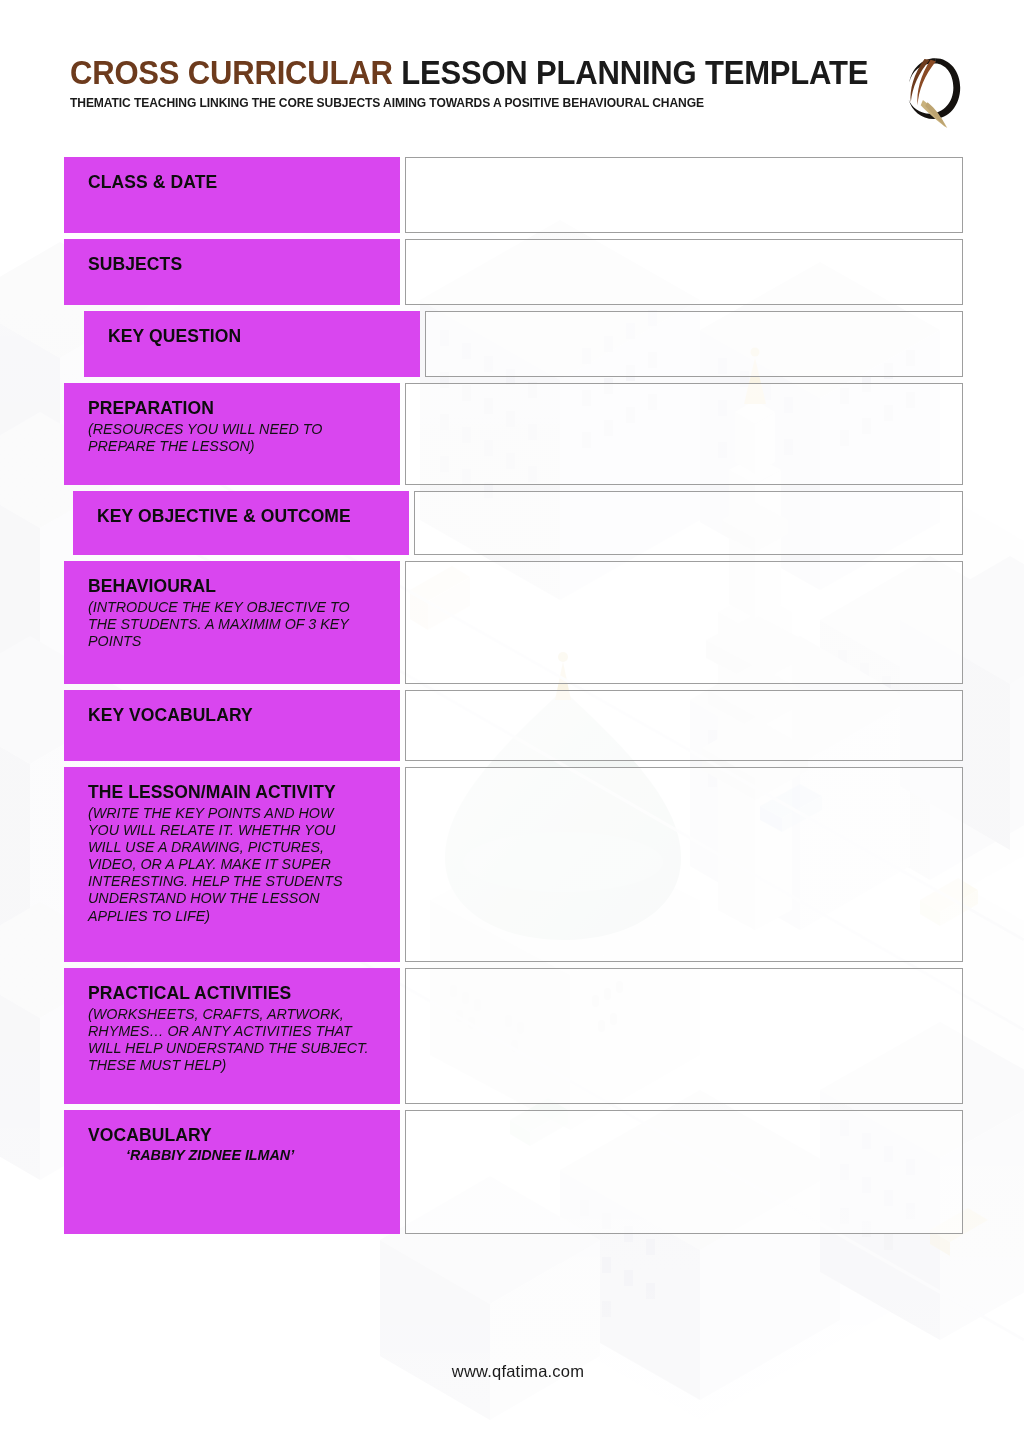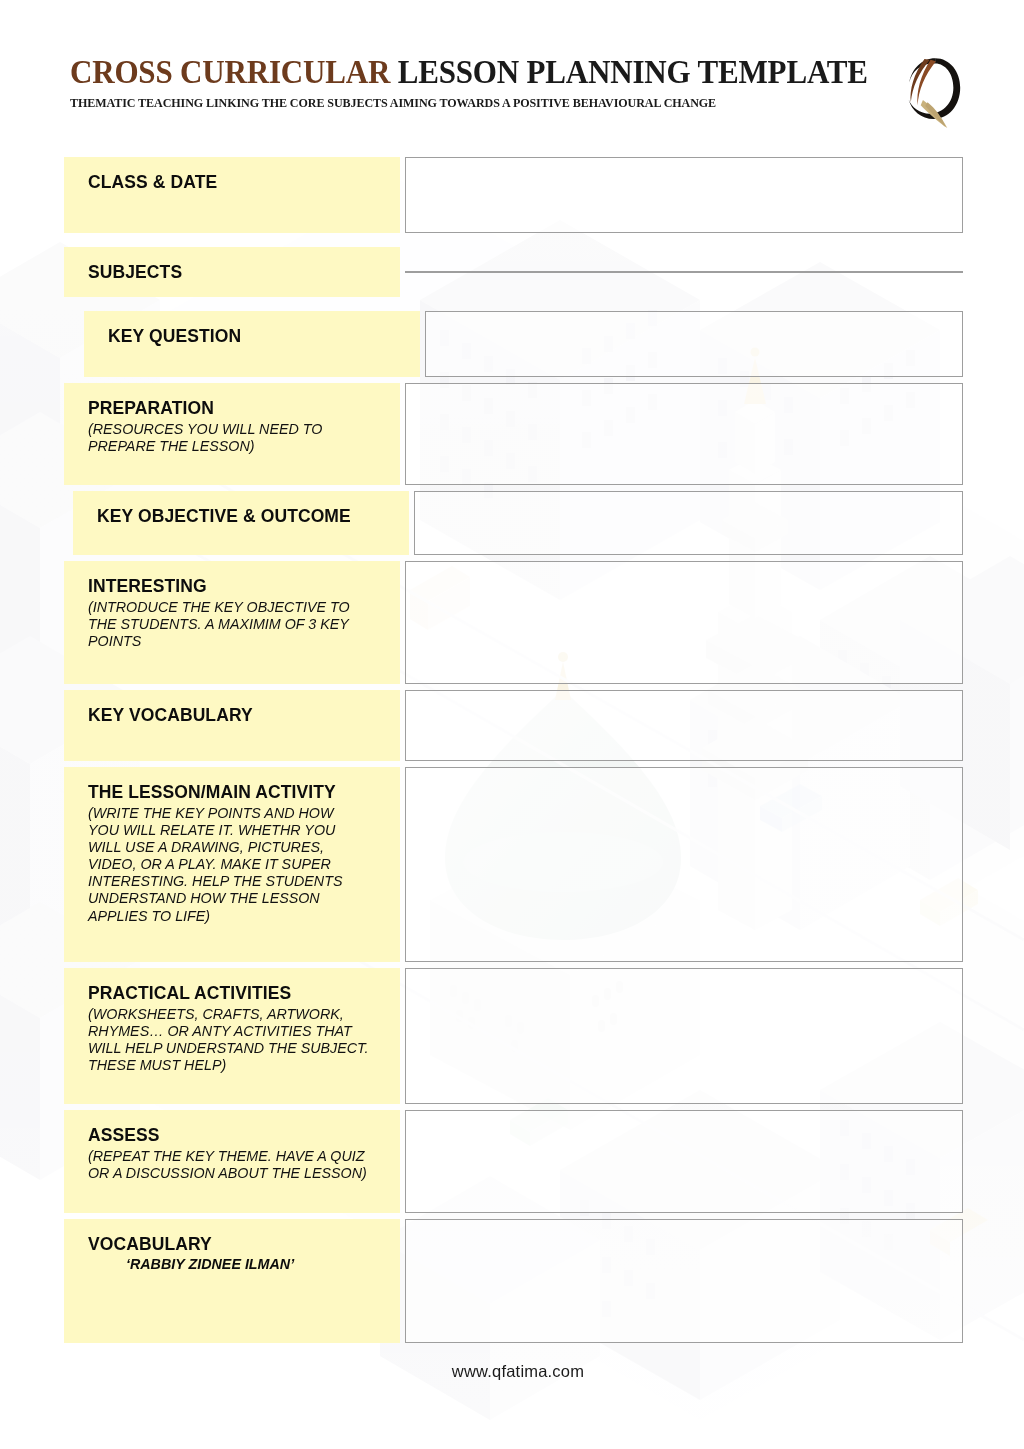--- a/index.html
+++ b/index.html
@@ -29,21 +29,20 @@
   }
 
   
   #header {
     position: absolute;
     left: 0;
     top: 0;
     width: 1024px;
     height: 150px;
     z-index: 3;
-    font-family: Liberation Serif, serif;
   }
   #title-block {
     position: absolute;
     left: 70px;
     top: 55px;
     width: 800px;
   }
   #page-title {
     margin: 0;
     font-size: 33px;
@@ -85,21 +84,21 @@
     z-index: 2;
   }
   .form-row {
     display: flex;
     align-items: stretch;
     margin-bottom: 6px;
   }
   .row-label {
     width: 336px;
     flex: 0 0 336px;
-    background: #fef9c3;
+    background: #d946ef;
     padding: 16px 0 14px 24px;
     box-sizing: border-box;
   }
   .row-field {
     flex: 1 1 auto;
     margin-left: 5px;
     background: rgba(255,255,255,0.58);
     border: 1px solid #9e9e9e;
     box-sizing: border-box;
   }
@@ -463,21 +462,21 @@
     </svg>
   </div>
 
   <div id="form-table">
       <div class="form-row" style="min-height: 76px;">
         <div class="row-label">
           <div class="label-title">CLASS &amp; DATE</div>
         </div>
         <div class="row-field"></div>
       </div>
-      <div class="form-row" style="min-height: 66px; align-items: center;">
+      <div class="form-row" style="min-height: 66px;">
         <div class="row-label">
           <div class="label-title">SUBJECTS</div>
         </div>
         <div class="row-field"></div>
       </div>
       <div class="form-row" style="min-height: 66px; padding-left: 20px;">
         <div class="row-label">
           <div class="label-title">KEY QUESTION</div>
         </div>
         <div class="row-field"></div>
@@ -491,21 +490,21 @@
         <div class="row-field"></div>
       </div>
       <div class="form-row" style="min-height: 64px; padding-left: 9px;">
         <div class="row-label">
           <div class="label-title">KEY OBJECTIVE &amp; OUTCOME</div>
         </div>
         <div class="row-field"></div>
       </div>
       <div class="form-row" style="min-height: 123px;">
         <div class="row-label">
-          <div class="label-title">INTERESTING</div>
+          <div class="label-title">BEHAVIOURAL</div>
           <div class="label-hint">(INTRODUCE THE KEY OBJECTIVE TO
 THE STUDENTS. A MAXIMIM OF 3 KEY
 POINTS</div>
         </div>
         <div class="row-field"></div>
       </div>
       <div class="form-row" style="min-height: 71px;">
         <div class="row-label">
           <div class="label-title">KEY VOCABULARY</div>
         </div>
@@ -527,28 +526,20 @@
       <div class="form-row" style="min-height: 136px; border-radius: 11px;">
         <div class="row-label">
           <div class="label-title">PRACTICAL ACTIVITIES</div>
           <div class="label-hint">(WORKSHEETS, CRAFTS, ARTWORK,
 RHYMES… OR ANTY ACTIVITIES THAT
 WILL HELP UNDERSTAND THE SUBJECT.
 THESE MUST HELP)</div>
         </div>
         <div class="row-field"></div>
       </div>
-      <div class="form-row" style="min-height: 103px;">
-        <div class="row-label">
-          <div class="label-title">ASSESS</div>
-          <div class="label-hint">(REPEAT THE KEY THEME. HAVE A QUIZ
-OR A DISCUSSION ABOUT THE LESSON)</div>
-        </div>
-        <div class="row-field"></div>
-      </div>
       <div class="form-row" style="min-height: 124px;">
         <div class="row-label">
           <div class="label-title">VOCABULARY</div>
           <div class="label-dua">‘RABBIY ZIDNEE ILMAN’</div>
         </div>
         <div class="row-field"></div>
       </div>
     </div>
 
   <div id="footer">

